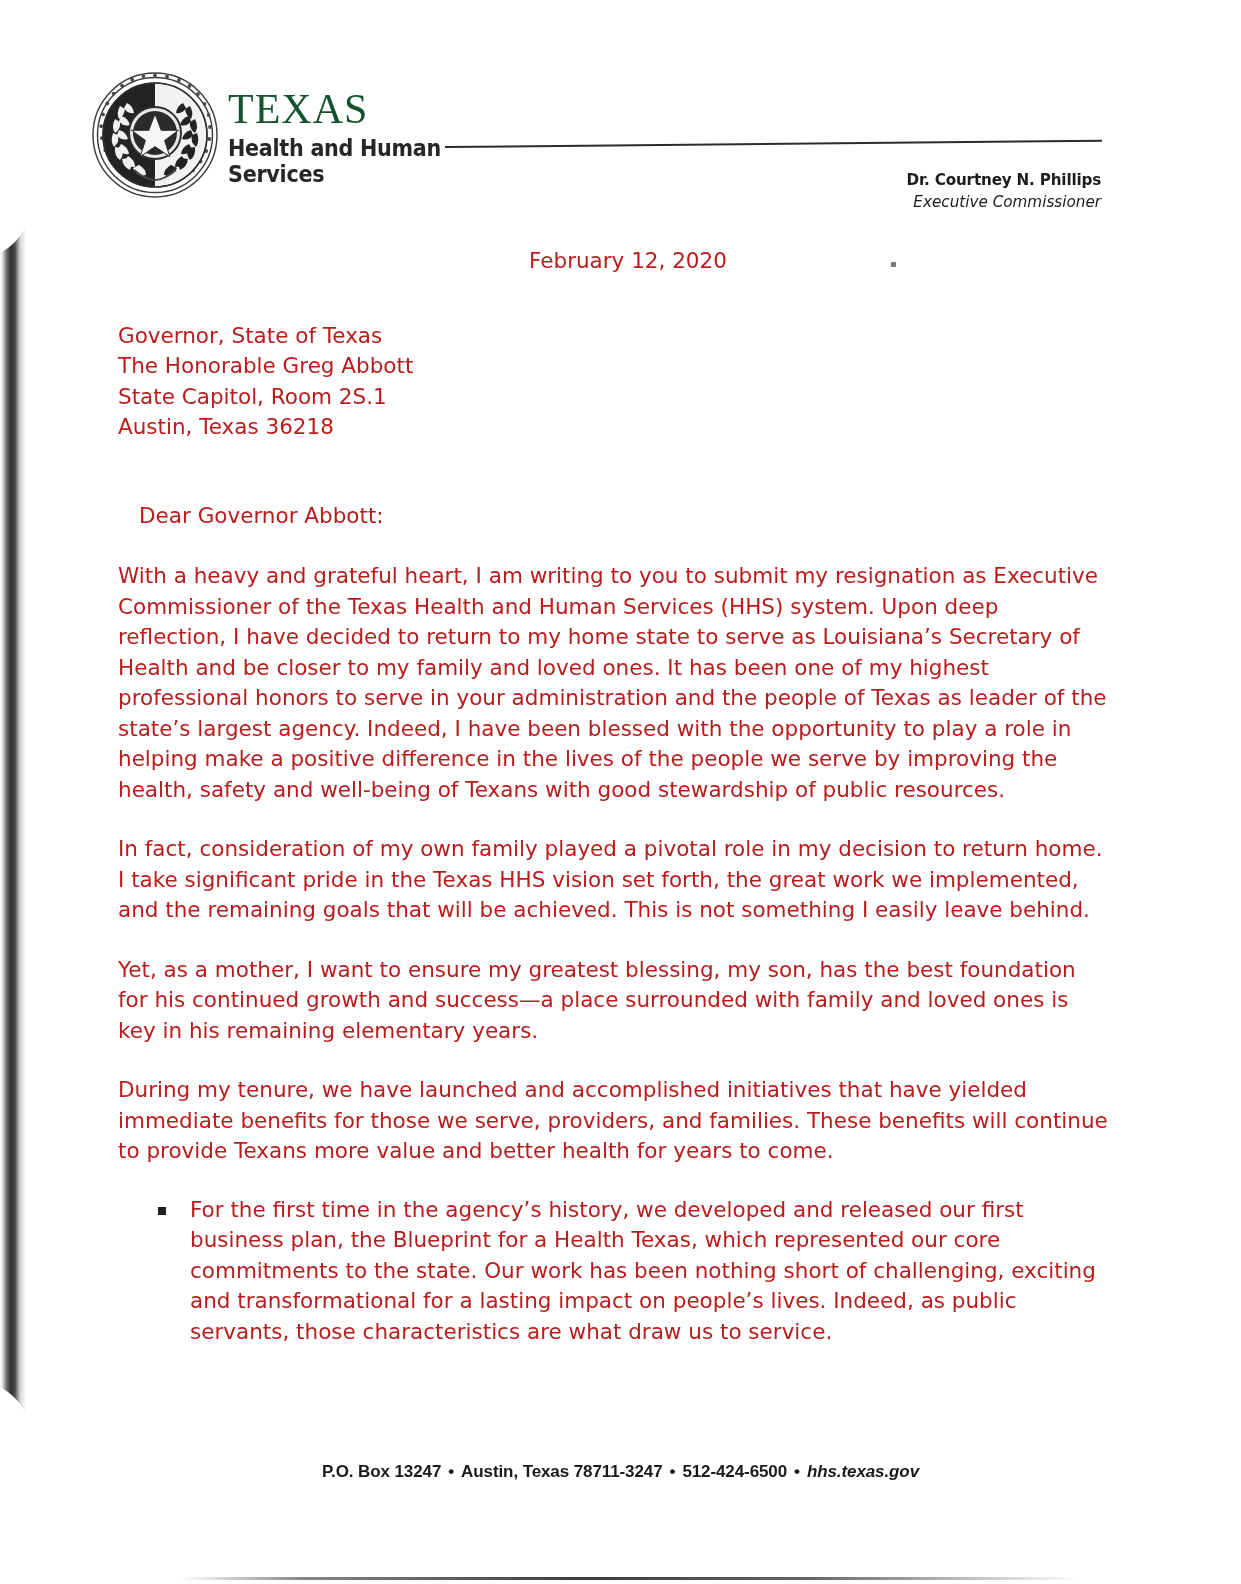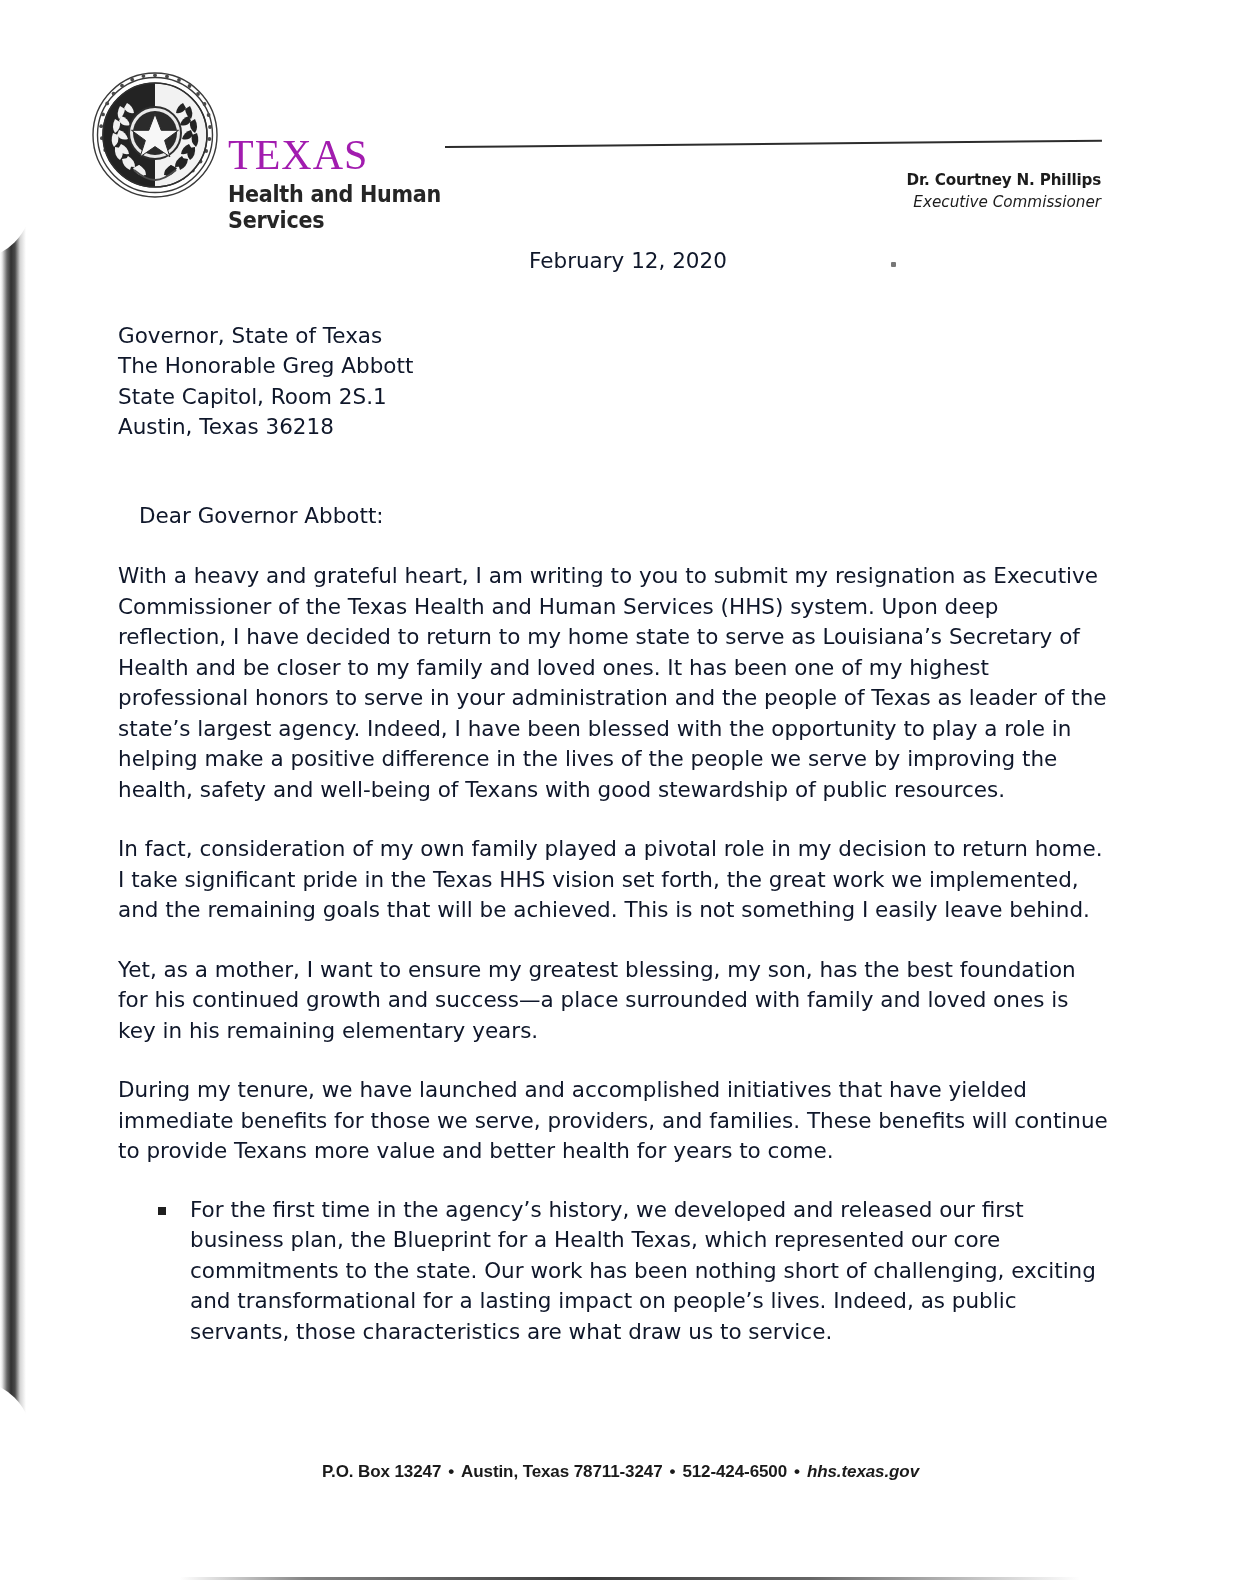--- a/index.html
+++ b/index.html
@@ -81,22 +81,21 @@
   #wordmark {
     position: absolute;
     left: 228px; top: 88px;
     width: 240px;
   }
   #wordmark-texas {
     font-family: "Liberation Serif", "DejaVu Serif", serif;
     font-size: 42px;
     letter-spacing: 1px;
     line-height: 1;
-    color: #a21caf;
-    margin-top: 46px;
+    color: #14532d;
   }
   .wordmark-sub {
     font-family: "DejaVu Sans", sans-serif;
     font-weight: bold;
     font-size: 23px;
     line-height: 1.12;
     letter-spacing: -0.3px;
     color: #262626;
     transform: scaleX(.9);
     transform-origin: left center;
@@ -139,21 +138,21 @@
   }
 
   
   #letter-body {
     position: absolute;
     left: 118px;
     top: 246px;
     width: 990px;
     font-size: 21.5px;
     line-height: 30.5px;
-    color: #0f172a;
+    color: #b91c1c;
   }
   #date-line {
     text-align: center;
     margin: 0 0 0 0;
     padding-left: 30px;
   }
   #address-block {
     margin-top: 44px;
   }
   #address-block .addr-line { display: block; }

